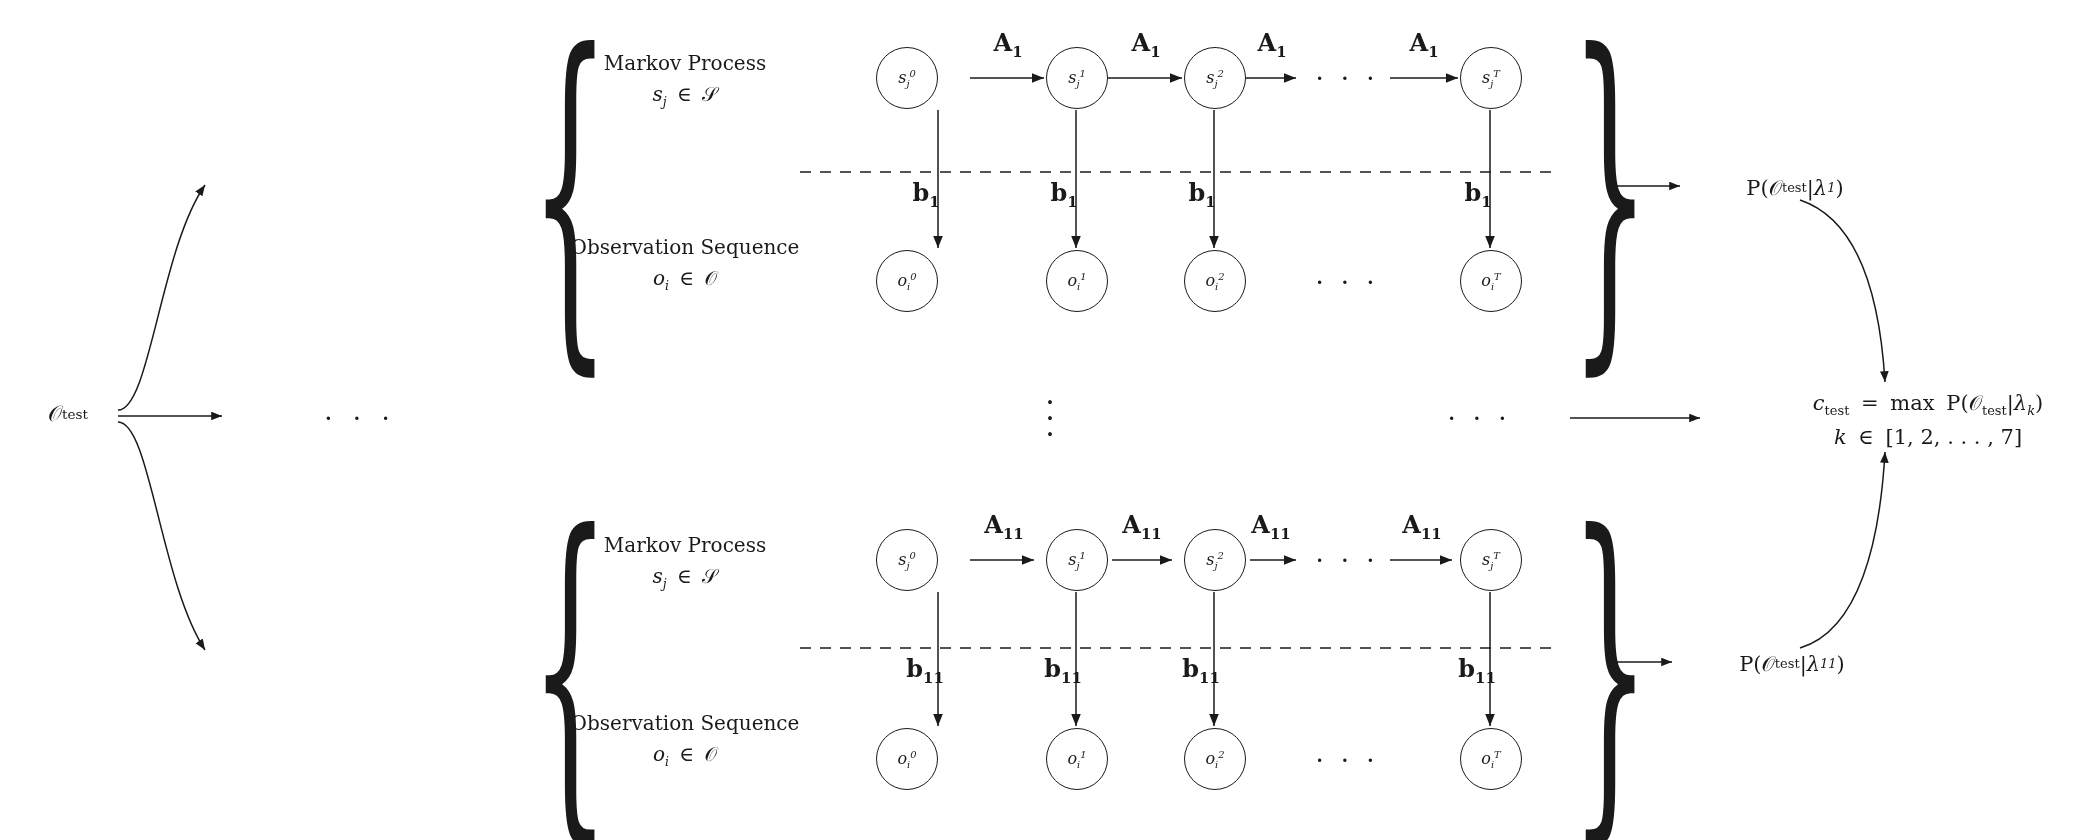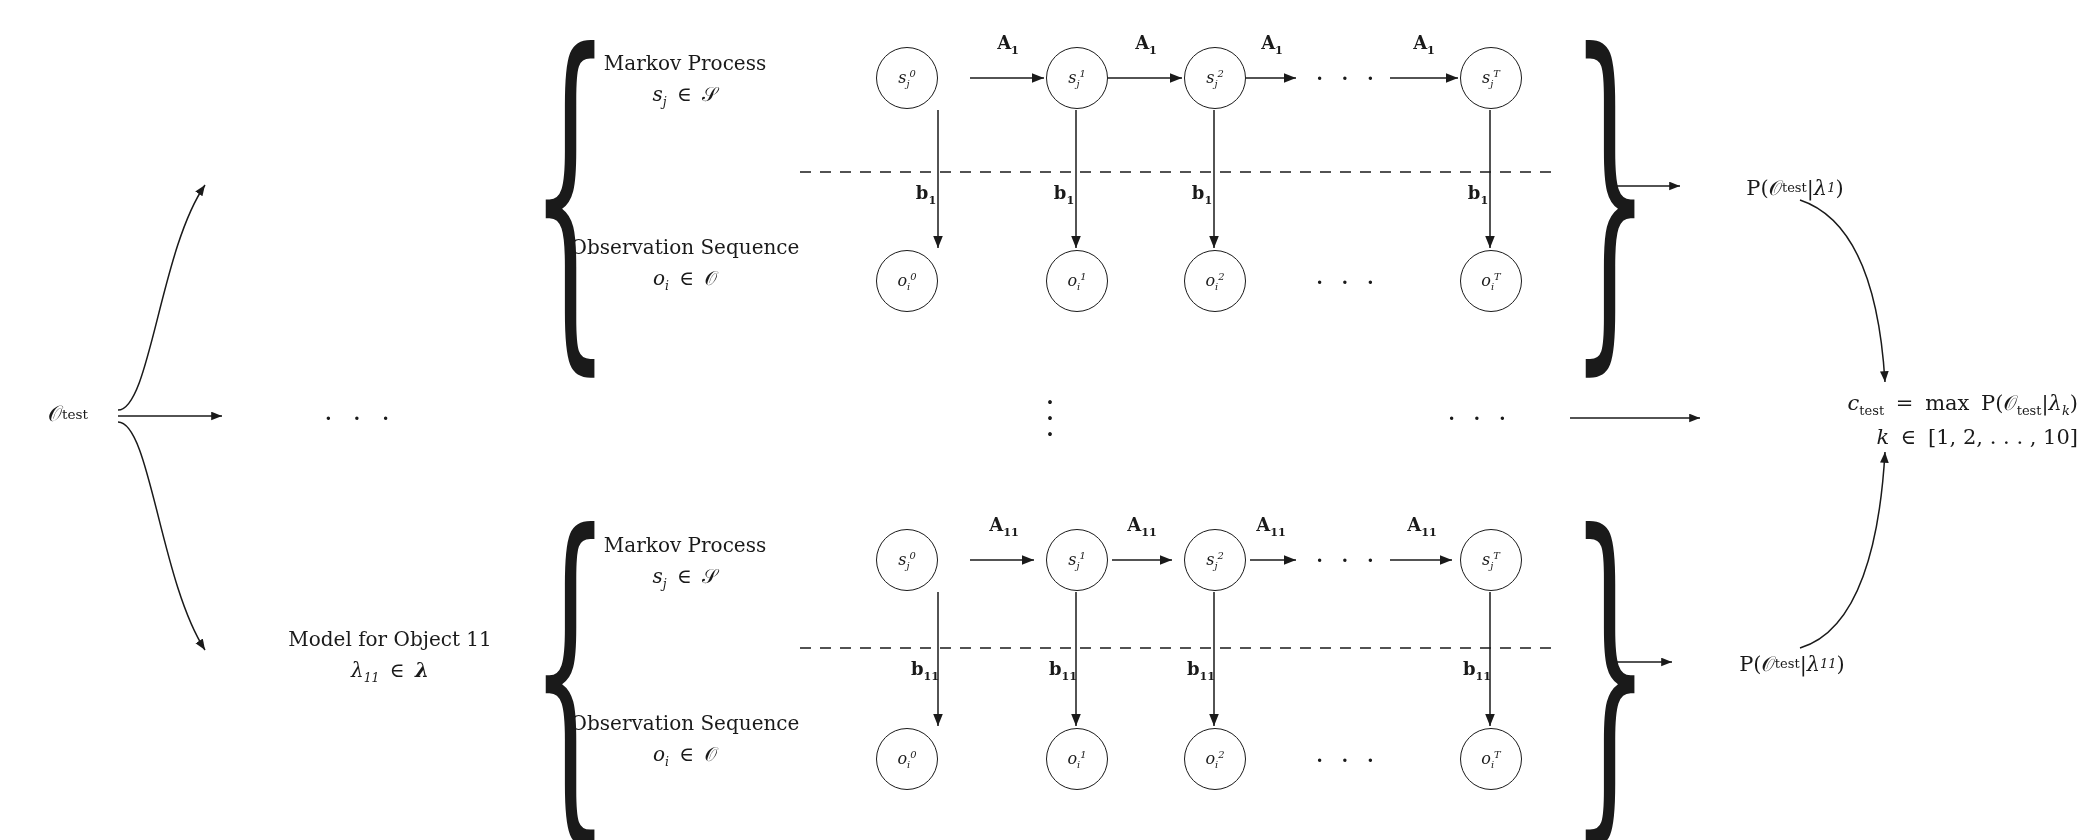--- a/index.html
+++ b/index.html
@@ -43,21 +43,21 @@
   sup, sub {
     font-size: 0.62em;
     line-height: 0;
     font-style: italic;
   }
   sup { vertical-align: super; }
   sub { vertical-align: sub; }
 
   
   .label-blk { font-size: 20px; white-space: nowrap; }
-  .edge-lab { font-size: 18px; font-weight: bold; white-space: nowrap; }
+  .edge-lab { font-size: 24px; font-weight: bold; white-space: nowrap; }
 
   
   .brace {
     font-family: "DejaVu Serif", "Liberation Serif", serif;
     font-weight: 300;
     line-height: 1;
     color: #1a1a1a;
     transform-origin: center center;
     white-space: nowrap;
   }
@@ -226,28 +226,20 @@
   </div>
 
   <div class="abs ctr dots-v" style="left:1030px; top:378px; width:40px; height:80px; flex-direction:column;">
     <span style="font-size:30px; line-height:16px;">·</span>
     <span style="font-size:30px; line-height:16px;">·</span>
     <span style="font-size:30px; line-height:16px;">·</span>
   </div>
 
   <div class="abs ctr dots-h" style="left:1420px; top:398px; width:120px; height:40px;">· · ·</div>
 
-  <div class="abs ctr label-blk" style="left:240px; top:620px; width:300px; height:70px; flex-direction:column;">
-    <div>Model for Object 11</div>
-    <div class="math" style="margin-top:6px;">
-      <span>λ</span><sub>11</sub>
-      <span class="upr" style="margin:0 4px;">∈</span>
-      <span style="font-weight:bold;">λ</span>
-    </div>
-  </div>
 
   <div class="abs brace" style="left:530px; top:492px; font-size:120px; transform:scale(1.05, 2.95); transform-origin:left top;">{</div>
 
   <div class="abs ctr label-blk" style="left:560px; top:530px; width:250px; height:62px; flex-direction:column;">
     <div>Markov Process</div>
     <div class="math" style="margin-top:6px;">
       <span>s</span><sub>j</sub>
       <span class="upr" style="margin:0 4px;">∈</span>
       <span class="upr" style="font-family:'DejaVu Serif',serif;">𝒮</span>
     </div>
@@ -324,27 +316,27 @@
     <span class="upr">P</span>
       <span class="upr">(</span>
       <span class="upr" style="font-family:'DejaVu Serif',serif;">𝒪</span>
       <sub class="upr">test</sub>
       <span class="upr">|</span>
       <span>λ</span>
       <sub>11</sub>
       <span class="upr">)</span>
   </div>
 
-  <div class="abs ctr" style="left:1778px; top:384px; width:300px; height:72px; flex-direction:column; font-size:21px;align-items:flex-end;">
+  <div class="abs ctr" style="left:1778px; top:384px; width:300px; height:72px; flex-direction:column; font-size:21px;">
     <div class="math" style="white-space:nowrap;">
       <span>c</span><sub class="upr">test</sub>
       <span class="upr" style="margin:0 5px;">=</span>
       <span class="upr">max</span>
       <span class="upr" style="margin-left:5px;">P</span><span class="upr">(</span><span class="upr" style="font-family:'DejaVu Serif',serif;">𝒪</span><sub class="upr">test</sub><span class="upr">|</span><span>λ</span><sub>k</sub><span class="upr">)</span>
     </div>
     <div class="math" style="margin-top:8px; white-space:nowrap;">
       <span>k</span>
       <span class="upr" style="margin:0 5px;">∈</span>
-      <span class="upr">[1, 2, . . . , 10]</span>
+      <span class="upr">[1, 2, . . . , 7]</span>
     </div>
   </div>
 
 </div>
 
 </body></html>

